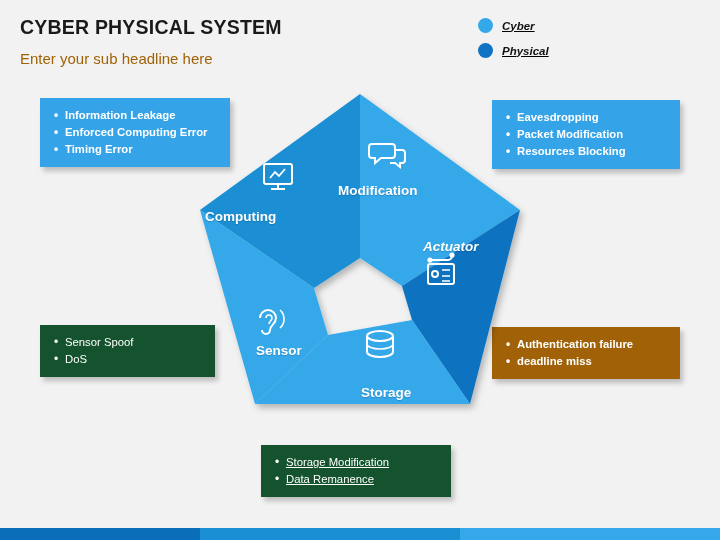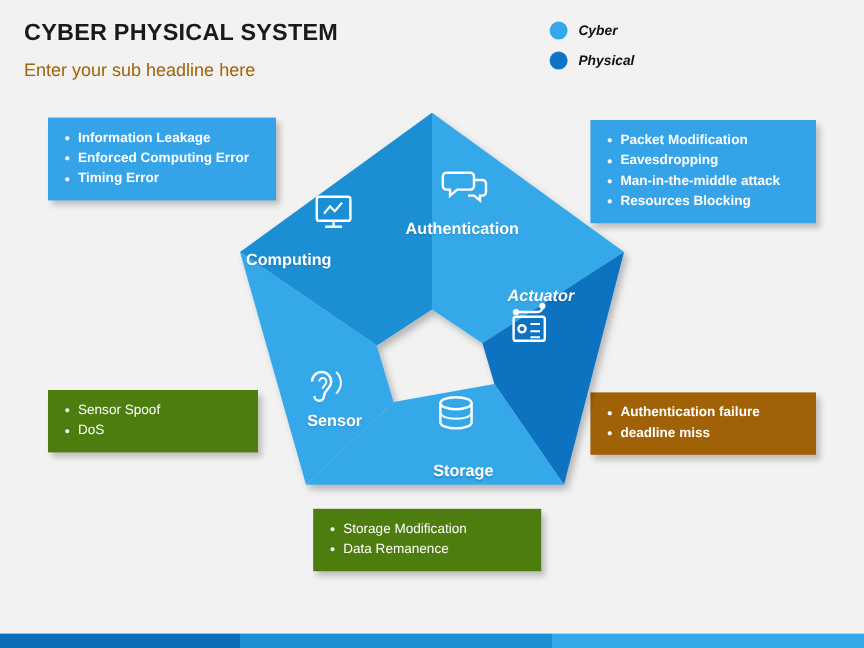--- a/index.html
+++ b/index.html
@@ -17,21 +17,21 @@
     position:absolute;left:20px;top:16px;
     font-size:19.5px;font-weight:bold;color:#1a1a1a;
     letter-spacing:.2px;
   }
   .subtitle{
     position:absolute;left:20px;top:50px;
     font-size:15px;color:#a16207;
   }
 
   
-  .legend{position:absolute;right:22px;top:18px;width:120px;}
+  .legend{position:absolute;right:2px;top:18px;width:120px;text-decoration:underline;}
   .legend-row{display:flex;align-items:center;margin-bottom:10px;justify-content:flex-start;}
   .legend-dot{width:15px;height:15px;border-radius:50%;margin-right:9px;flex:0 0 auto;}
   .legend-label{font-size:11.5px;font-weight:bold;font-style:italic;color:#111;}
 
   
   .callout{
     position:absolute;
     color:#fff;
     font-size:11.3px;
     line-height:1.42;
@@ -39,29 +39,29 @@
     padding:9px 10px 9px 12px;
     box-shadow:3px 4px 5px rgba(0,0,0,.22);
   }
   .callout ul{margin:0;padding:0 0 0 13px;list-style:none;}
   .callout li{position:relative;margin:0 0 1px 0;font-weight:bold;}
   .callout li:before{
     content:"\2022";position:absolute;left:-11px;top:0;font-size:12px;
   }
   .callout.light{background:#34a3e8;}
   .callout.light li{font-weight:bold;}
-  .callout.lightplain{background:#4d7c0f;}
+  .callout.lightplain{background:#14532d;}
   .callout.lightplain li{font-weight:normal;}
 
   
   #callout-computing{left:40px;top:98px;width:190px;}
   #callout-communication{left:492px;top:100px;width:188px;}
   #callout-actuator{left:492px;top:327px;width:188px;}
   #callout-sensor{left:40px;top:325px;width:175px;}
-  #callout-storage{left:261px;top:424px;width:190px;}
+  #callout-storage{left:261px;top:445px;width:190px;text-decoration:underline;}
 
   
   #diagram{position:absolute;left:180px;top:88px;width:360px;height:340px;}
   #diagram svg{display:block;}
 
   .seg-label{
     position:absolute;
     color:#fff;font-weight:bold;font-size:13.5px;
     white-space:nowrap;
     text-shadow:0 1px 1px rgba(0,0,0,.18);
@@ -95,23 +95,22 @@
   <div class="callout light" id="callout-computing">
     <ul>
       <li>Information Leakage</li>
       <li>Enforced Computing Error</li>
       <li>Timing Error</li>
     </ul>
   </div>
 
   <div class="callout light" id="callout-communication">
     <ul>
+      <li>Eavesdropping</li>
       <li>Packet Modification</li>
-      <li>Eavesdropping</li>
-      <li>Man-in-the-middle attack</li>
       <li>Resources Blocking</li>
     </ul>
   </div>
 
   <div class="callout" id="callout-actuator" style="background:#a16207">
     <ul>
       <li>Authentication failure</li>
       <li>deadline miss</li>
     </ul>
   </div>
@@ -177,21 +176,21 @@
       </g>
 
       <g transform="translate(74,218)" fill="none" stroke="#ffffff" stroke-width="2">
         <path d="M6 12 a8 8 0 0 1 16 0 c0 6 -6 7 -6 12 a4 4 0 0 1 -8 0"></path>
         <path d="M12 12 a3 3 0 0 1 6 0 c0 3 -3 3 -3 6" stroke-width="1.6"></path>
         <path d="M26 4 a12 12 0 0 1 0 18" stroke-width="1.6"></path>
       </g>
     </svg>
 
     <div class="seg-label" style="left:25px;top:121px;">Computing</div>
-    <div class="seg-label" style="left:158px;top:95px;">Authentication</div>
+    <div class="seg-label" style="left:158px;top:95px;">Modification</div>
     <div class="seg-label" style="left:243px;top:151px;font-style:italic;">Actuator</div>
     <div class="seg-label" style="left:181px;top:297px;">Storage</div>
     <div class="seg-label" style="left:76px;top:255px;">Sensor</div>
   </div>
 
   <div class="bottombar bb1"></div>
   <div class="bottombar bb2"></div>
   <div class="bottombar bb3"></div>
 
 </div>

